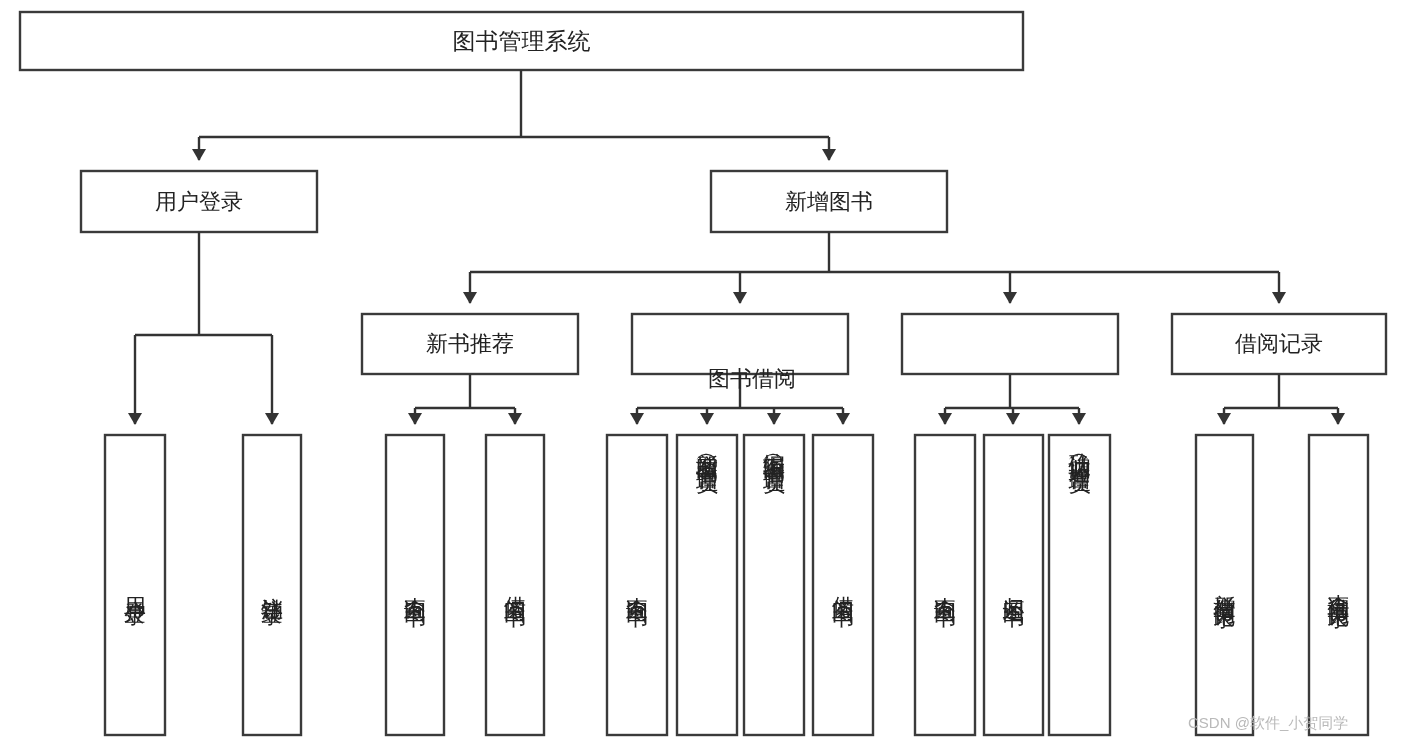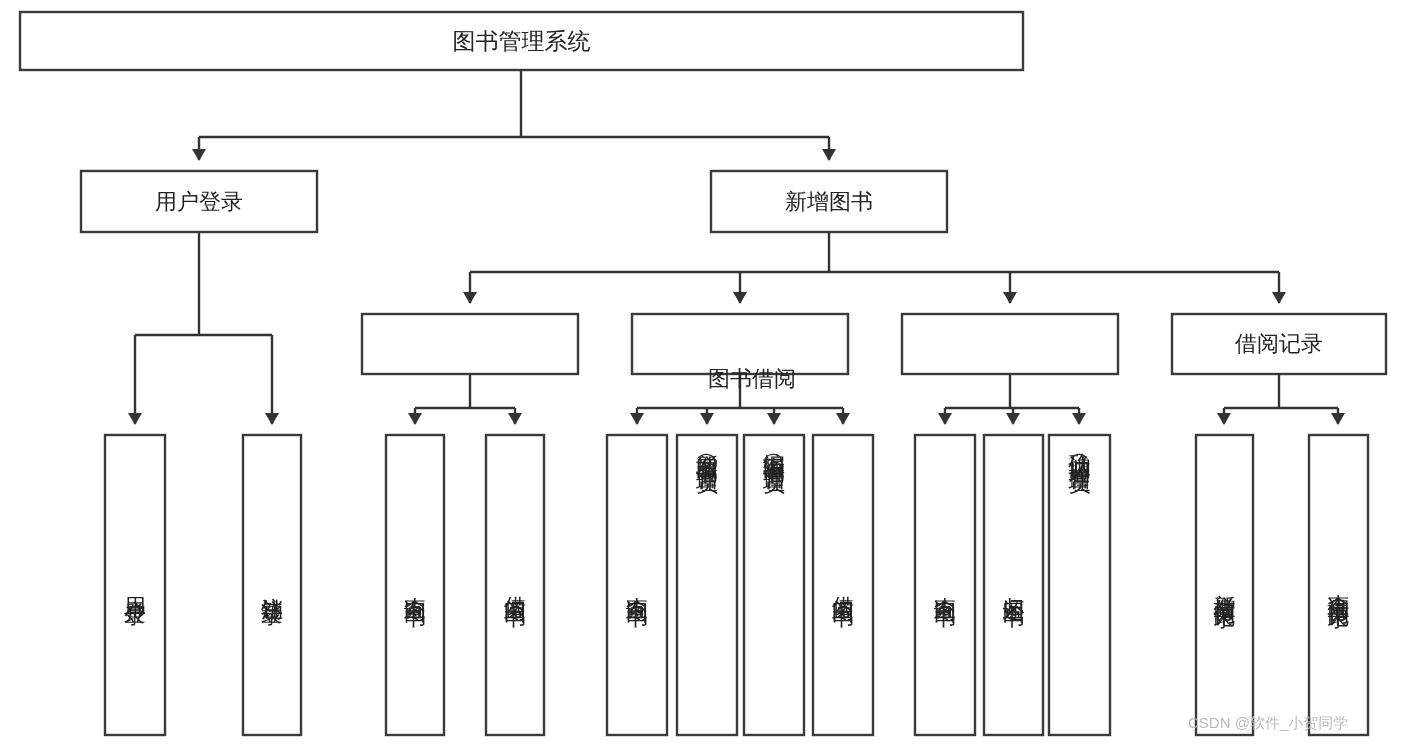--- a/index.html
+++ b/index.html
@@ -171,20 +171,21 @@
       <path class="connector" d="M1224,408 L1224,424" marker-end="url(#arrow)"></path>
       <path class="connector" d="M1338,408 L1338,424" marker-end="url(#arrow)"></path>
     </g>
   </svg>
 
   <div class="h-text-wrap title-text" style="left:20px; top:12px; width:1003px; height:58px;">图书管理系统</div>
 
   <div class="h-text-wrap mid-text" style="left:81px; top:171px; width:236px; height:61px;">用户登录</div>
   <div class="h-text-wrap mid-text" style="left:711px; top:171px; width:236px; height:61px;">新增图书</div>
 
+  <div class="h-text-wrap mid-text" style="left:362px; top:314px; width:216px; height:60px;">新书推荐</div>
   <div class="h-text-wrap mid-text" style="left:632px; top:314px; width:240px; height:60px;margin-top:35px;">图书借阅</div>
   <div class="h-text-wrap mid-text" style="left:1172px; top:314px; width:214px; height:60px;border-radius:23px;">借阅记录</div>
 
   <div class="leaf-text-wrap" style="left:105px; top:435px; width:60px; height:300px;">
     <span class="vert-text">用户登录</span>
   </div>
   <div class="leaf-text-wrap" style="left:243px; top:435px; width:58px; height:300px;">
     <span class="vert-text">注销登录</span>
   </div>
   <div class="leaf-text-wrap" style="left:386px; top:435px; width:58px; height:300px;">

